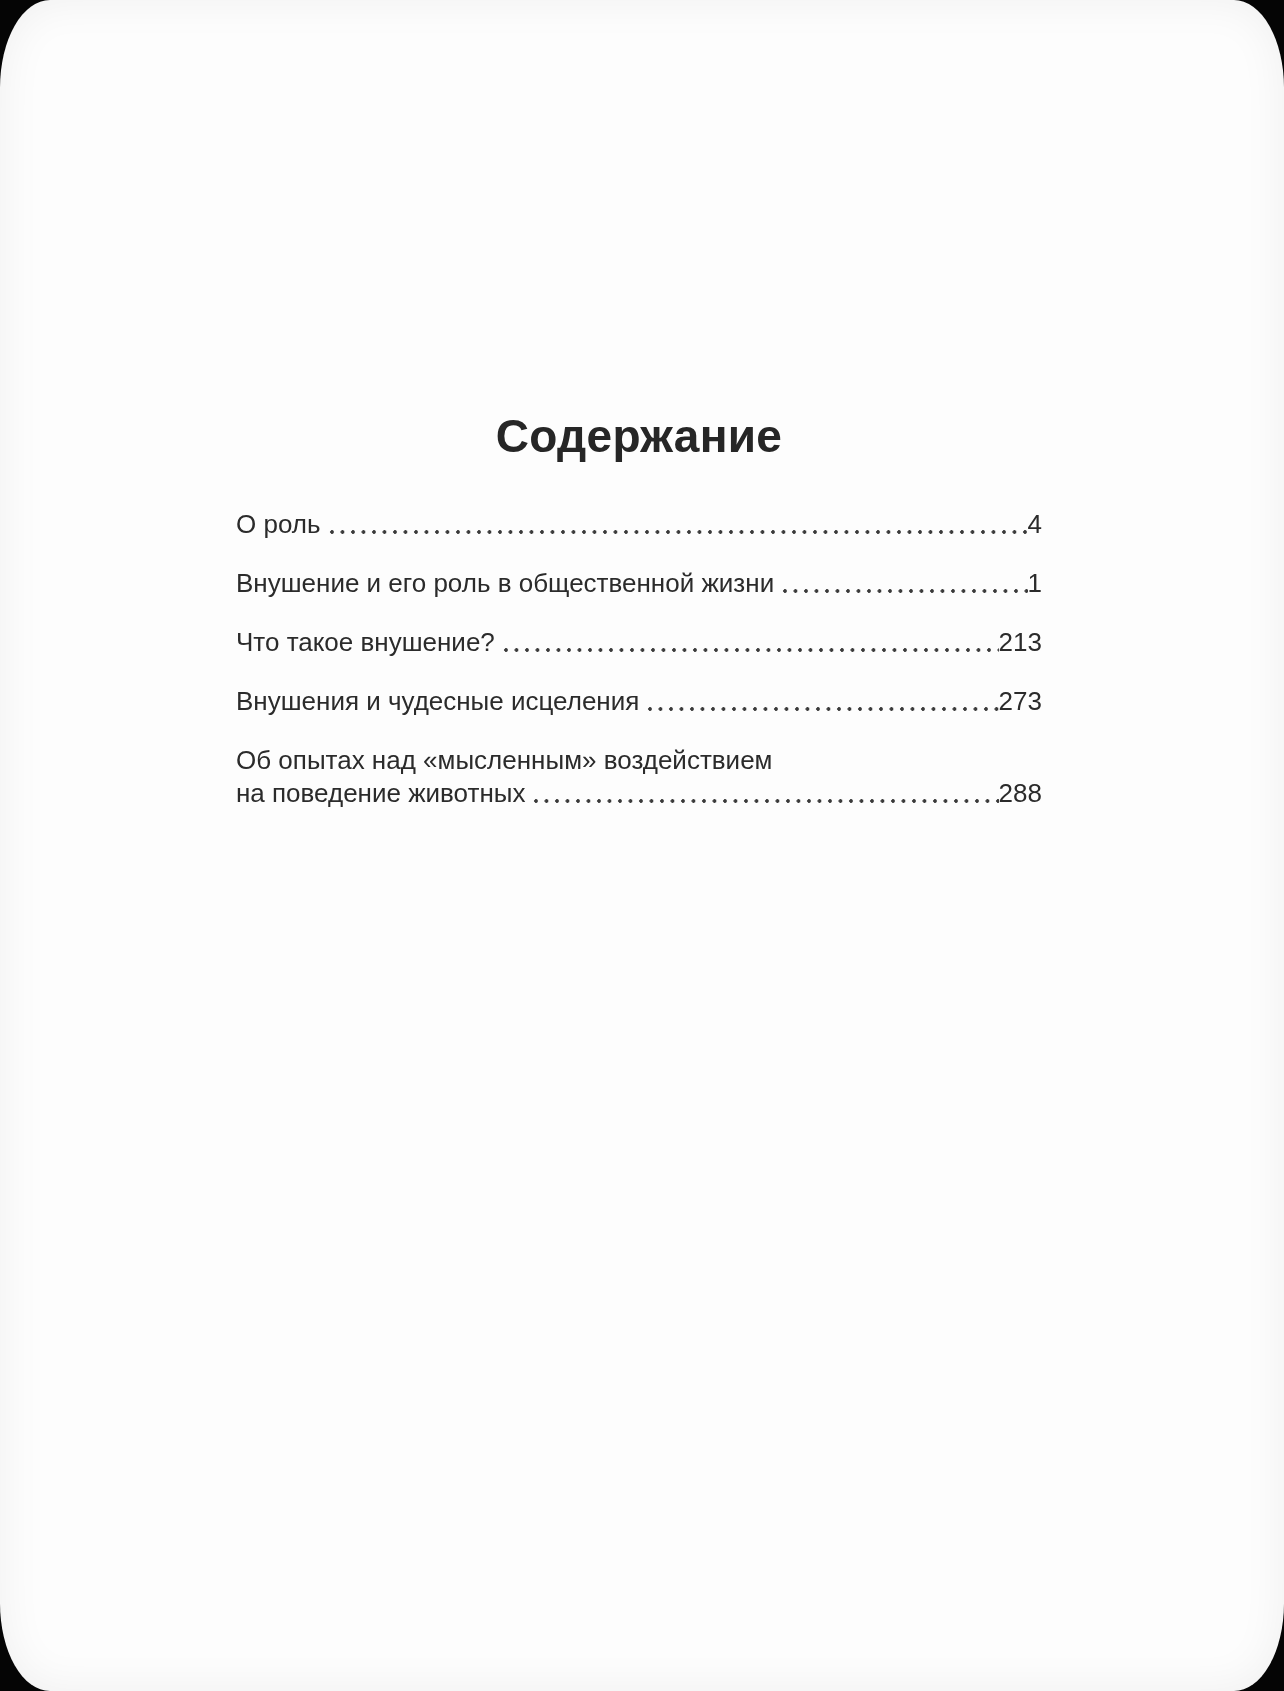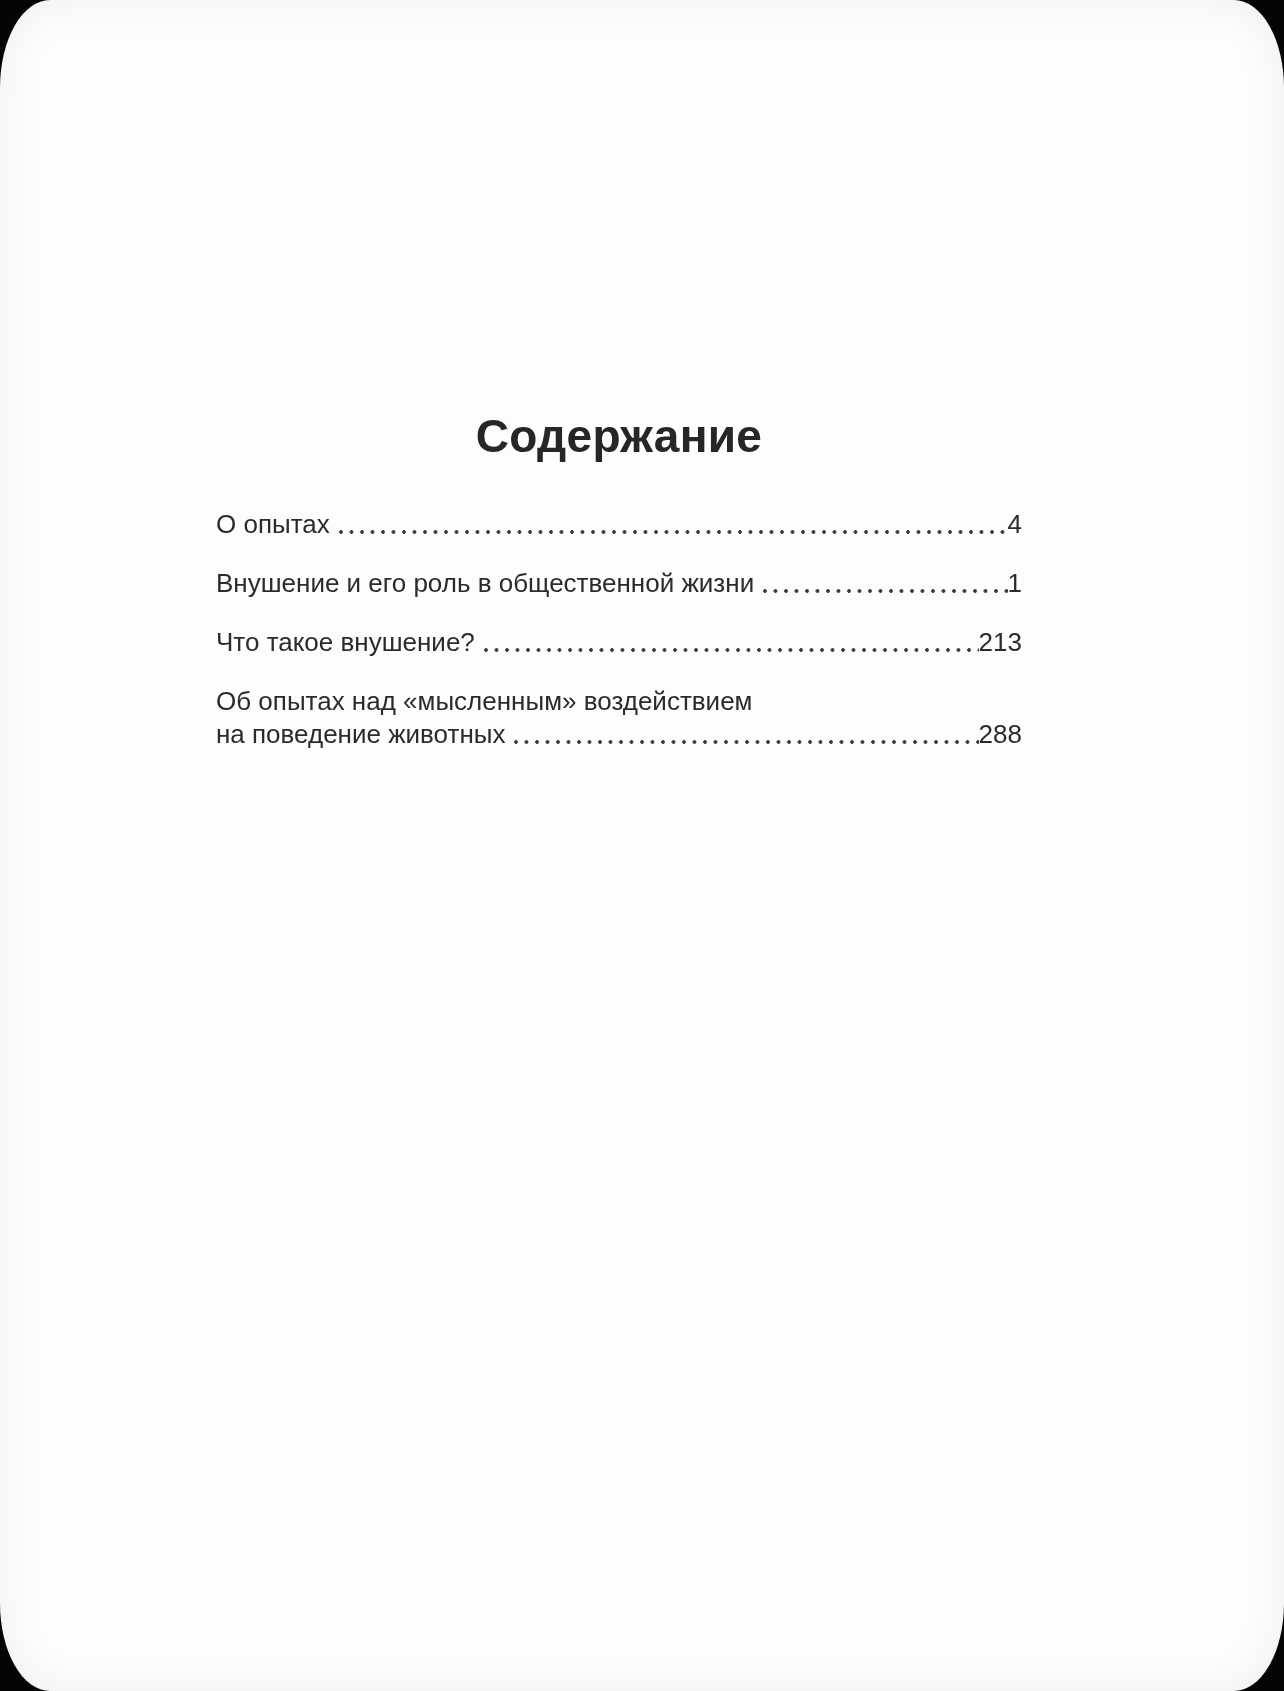--- a/index.html
+++ b/index.html
@@ -16,21 +16,21 @@
   }
   .paper {
     position: absolute;
     inset: 0;
     background: #fdfdfd;
     border-radius: 50px / 88px;
     box-shadow: inset 0 0 45px rgba(0,0,0,0.06);
   }
   .content {
     position: absolute;
-    left: 216px;
+    left: 236px;
     top: 408px;
     width: 806px;
   }
   .toc-title {
     font-size: 46px;
     font-weight: 700;
     line-height: 56px;
     color: #262626;
     text-align: center;
     margin: 0 0 44px 0;
@@ -74,41 +74,48 @@
 </style>
 </head>
 <body>
 
 <div class="paper">
   <div class="content">
     <h1 class="toc-title">Содержание</h1>
     <div class="toc-list">
         <div class="toc-entry">
           <div class="toc-line">
-            <span class="lbl">О опытах</span>
+            <span class="lbl">О роль</span>
             <span class="leader"></span>
             <span class="num">4</span>
           </div>
         </div>
         <div class="toc-entry">
           <div class="toc-line">
             <span class="lbl">Внушение и его роль в общественной жизни</span>
             <span class="leader"></span>
             <span class="num">1</span>
           </div>
         </div>
         <div class="toc-entry">
           <div class="toc-line">
             <span class="lbl">Что такое внушение?</span>
             <span class="leader"></span>
             <span class="num">213</span>
           </div>
         </div>
         <div class="toc-entry">
           <div class="toc-line">
+            <span class="lbl">Внушения и чудесные исцеления</span>
+            <span class="leader"></span>
+            <span class="num">273</span>
+          </div>
+        </div>
+        <div class="toc-entry">
+          <div class="toc-line">
             <span class="lbl">Об опытах над «мысленным» воздействием</span>
           </div>
           <div class="toc-line">
             <span class="lbl">на поведение животных</span>
             <span class="leader"></span>
             <span class="num">288</span>
           </div>
         </div>
       </div>
   </div>

